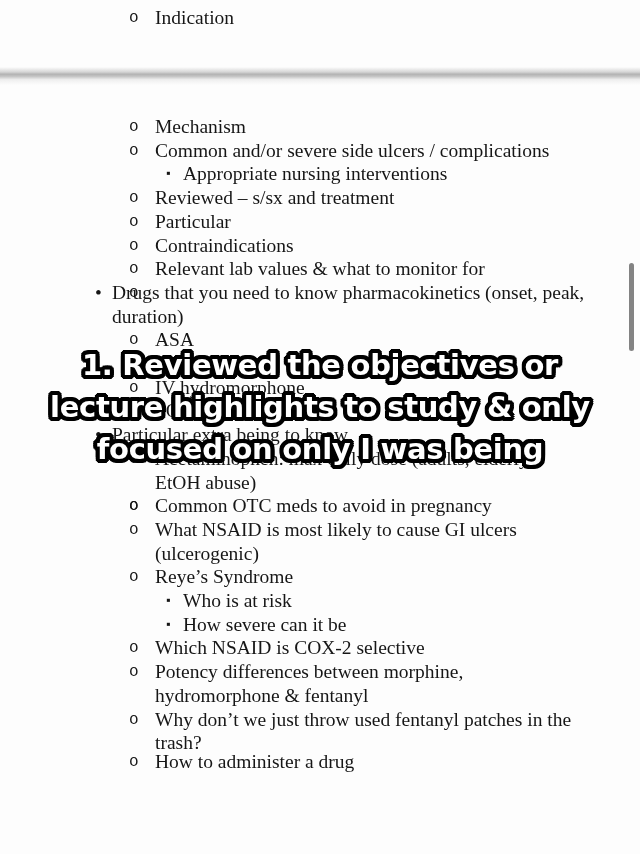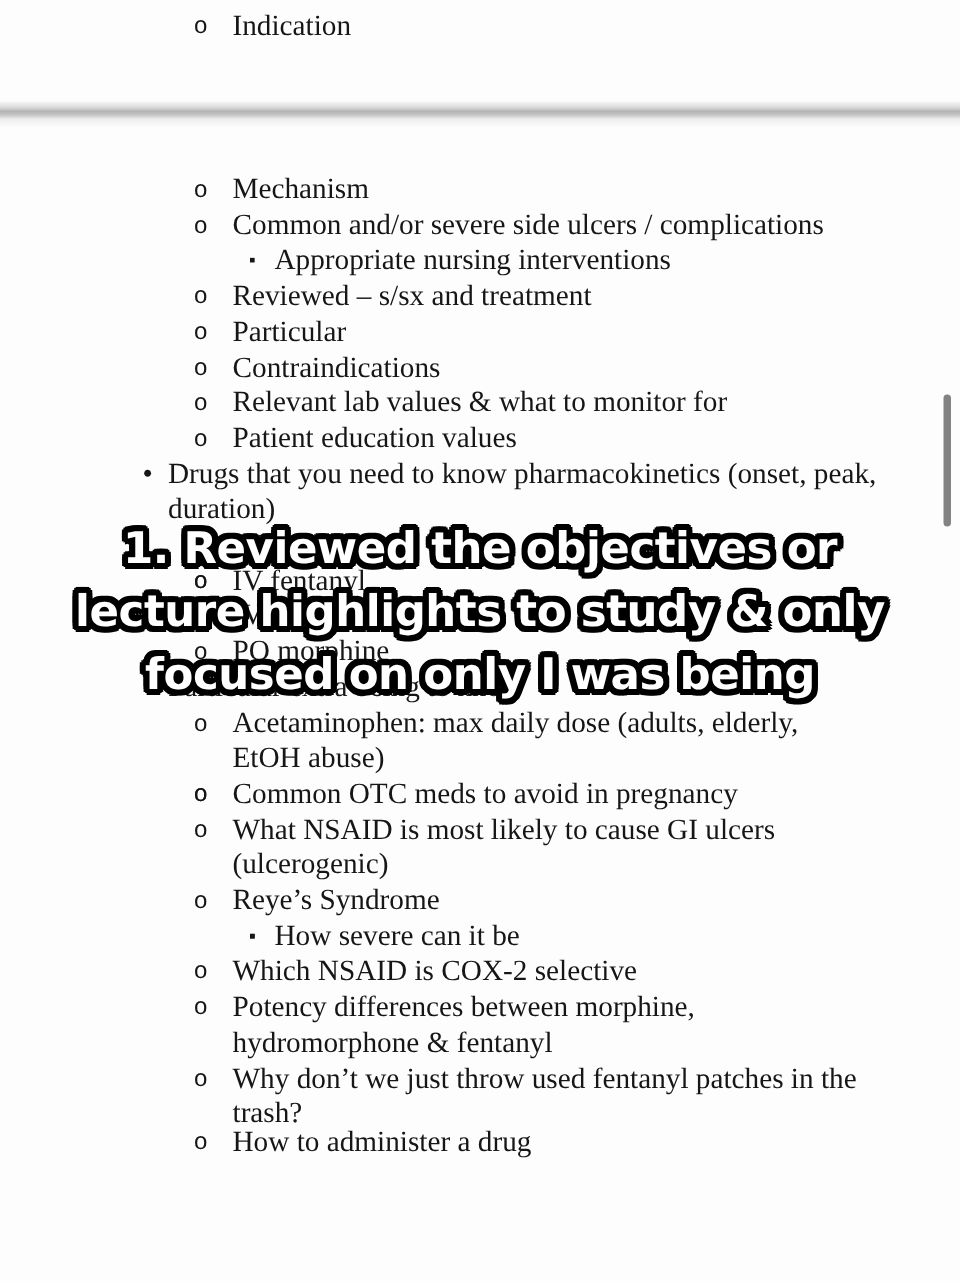--- a/index.html
+++ b/index.html
@@ -95,21 +95,20 @@
       <div class="row l2">
     <span class="bullet">o</span>
     <span class="txt">Contraindications</span>
   </div>
       <div class="row l2">
     <span class="bullet">o</span>
     <span class="txt">Relevant lab values &amp; what to monitor for</span>
   </div>
       <div class="row l2">
     <span class="bullet">o</span>
-    <span class="txt">Patient education values</span>
   </div>
       <div class="row l1">
     <span class="bullet">•</span>
     <span class="txt">Drugs that you need to know pharmacokinetics (onset, peak,
 duration)</span>
   </div>
       <div class="row l2 obscured">
     
     <span class="txt"></span>
   </div>
@@ -153,20 +152,21 @@
     <span class="bullet">o</span>
     <span class="txt">What NSAID is most likely to cause GI ulcers
 (ulcerogenic)</span>
   </div>
       <div class="row l2">
     <span class="bullet">o</span>
     <span class="txt">Reye’s Syndrome</span>
   </div>
       <div class="row l3">
     <span class="bullet">▪</span>
+    <span class="txt">Who is at risk</span>
   </div>
       <div class="row l3">
     <span class="bullet">▪</span>
     <span class="txt">How severe can it be</span>
   </div>
       <div class="row l2">
     <span class="bullet">o</span>
     <span class="txt">Which NSAID is COX-2 selective</span>
   </div>
       <div class="row l2">

